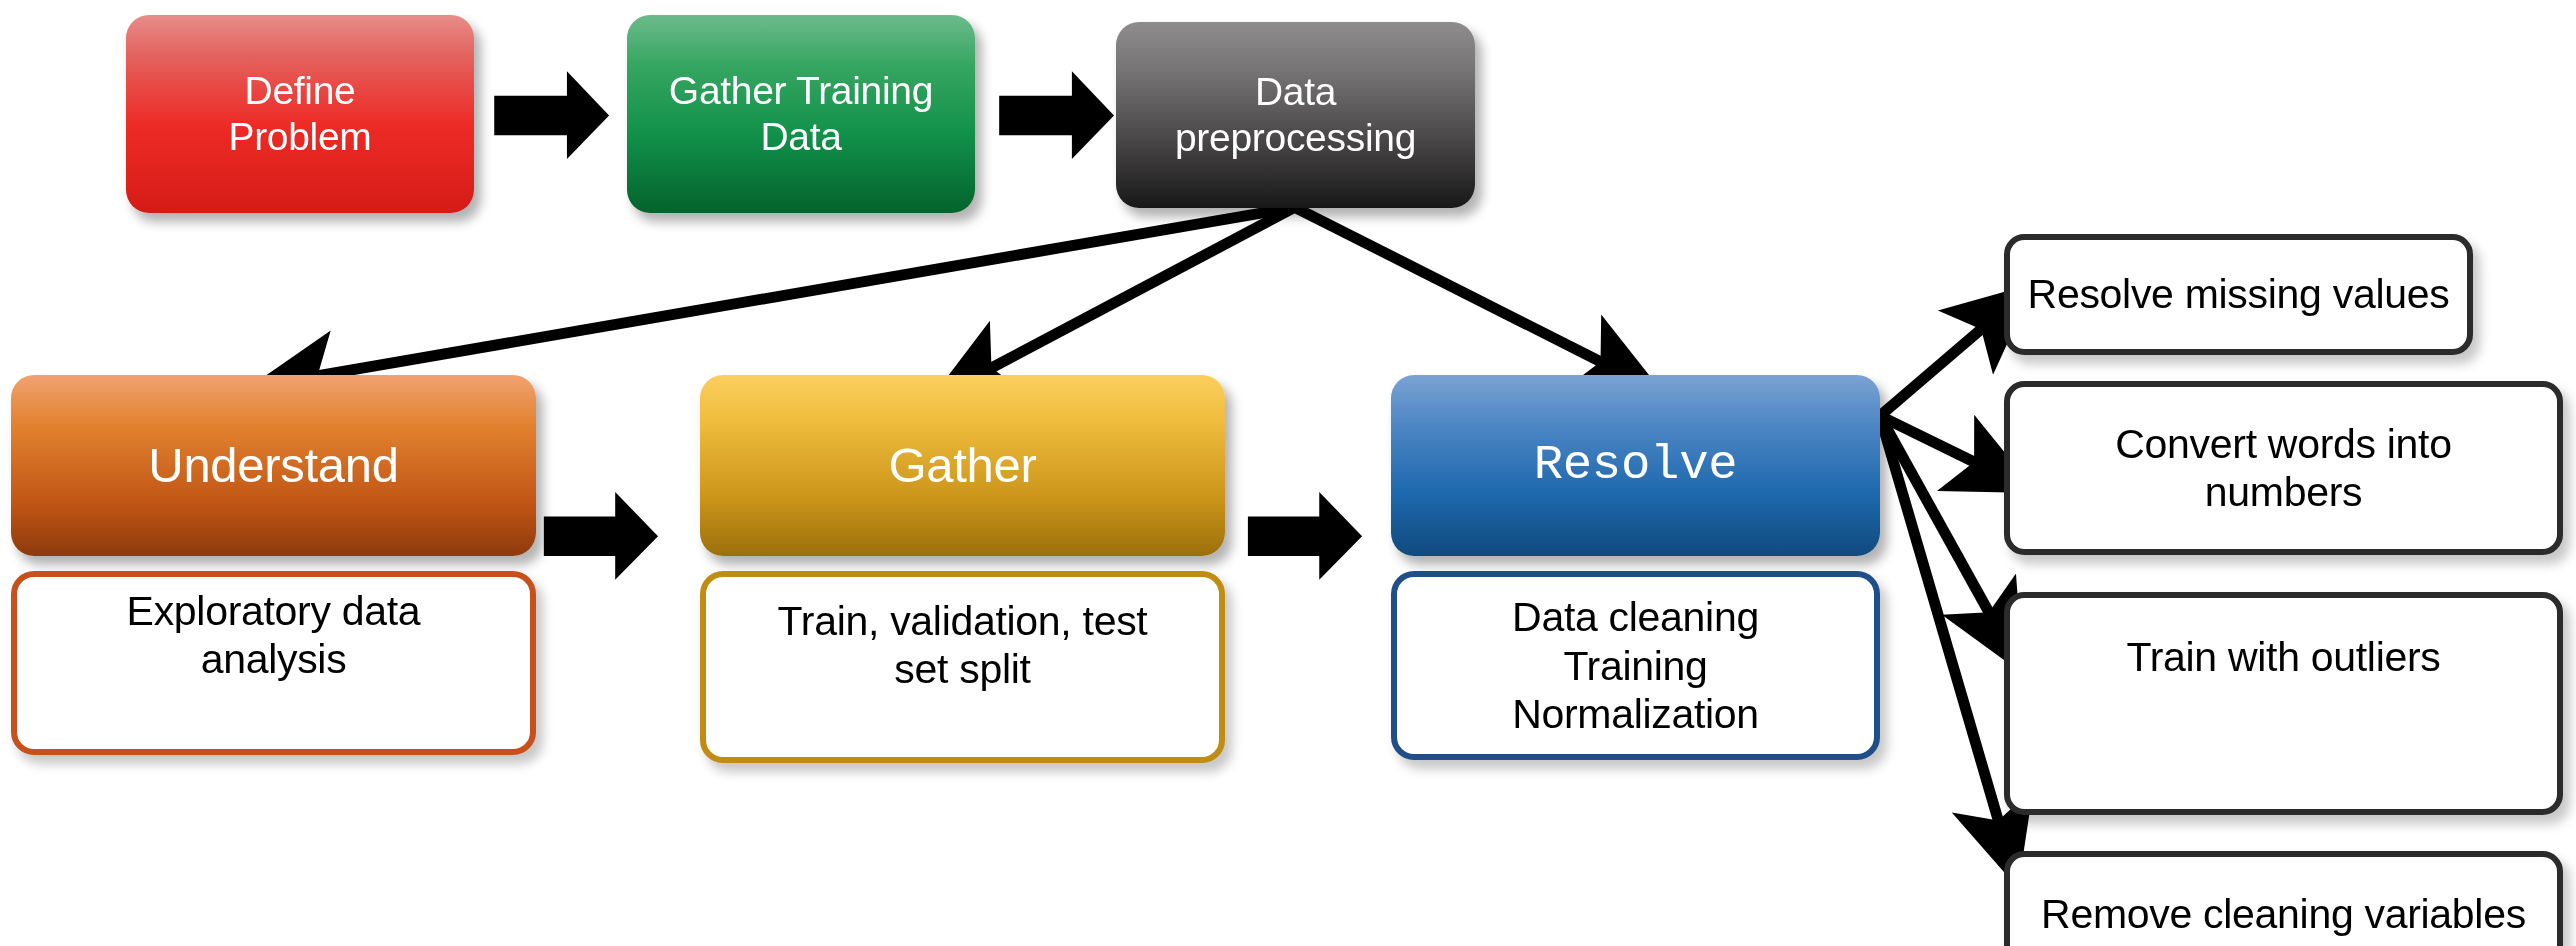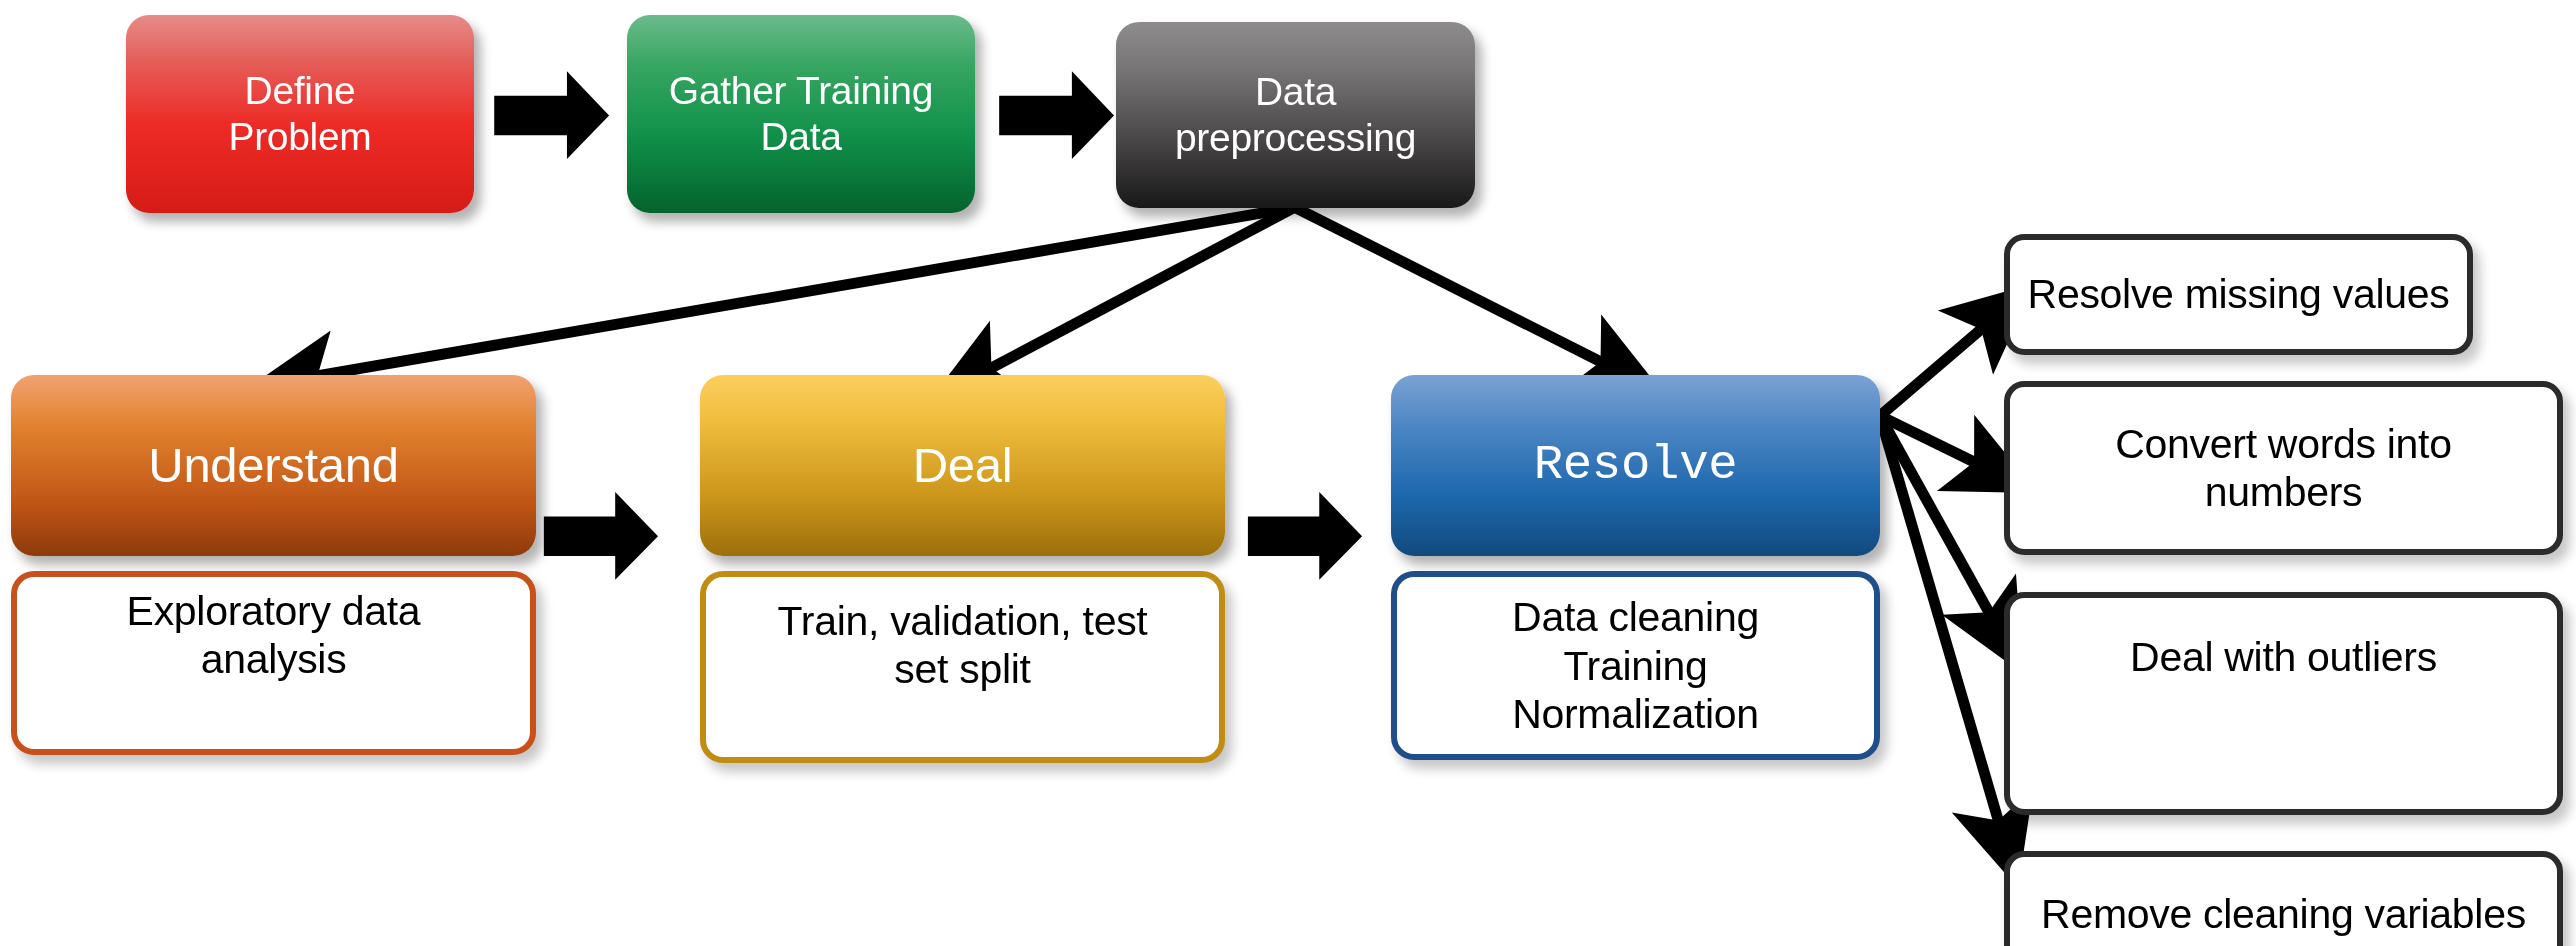--- a/index.html
+++ b/index.html
@@ -122,21 +122,21 @@
   <div class="node chip gray" style="left:1116px; top:22px; width:359px; height:186px; font-size:39px;">
     <span class="label">Data
 preprocessing</span>
   </div>
 
   <div class="node chip orange" style="left:11px; top:375px; width:525px; height:181px; font-size:49px;">
     <span class="label">Understand</span>
   </div>
 
   <div class="node chip yellow" style="left:700px; top:375px; width:525px; height:181px; font-size:49px;">
-    <span class="label">Deal</span>
+    <span class="label">Gather</span>
   </div>
 
   <div class="node chip blue" style="left:1391px; top:375px; width:489px; height:181px; font-size:49px;">
     <span class="label">Resolve</span>
   </div>
 
   <div class="node outline orange" style="left:11px; top:571px; width:525px; height:184px; font-size:41px; align-items:flex-start; padding-top:10px;">
     <span class="label">Exploratory data
 analysis</span>
   </div>
@@ -155,21 +155,21 @@
   <div class="node outline dark" style="left:2004px; top:234px; width:469px; height:121px; font-size:41px;">
     <span class="label">Resolve missing values</span>
   </div>
 
   <div class="node outline dark" style="left:2004px; top:381px; width:559px; height:174px; font-size:41px;">
     <span class="label">Convert words into
 numbers</span>
   </div>
 
   <div class="node outline dark" style="left:2004px; top:592px; width:559px; height:223px; font-size:41px; align-items:flex-start; padding-top:35px;">
-    <span class="label">Deal with outliers</span>
+    <span class="label">Train with outliers</span>
   </div>
 
   <div class="node outline dark" style="left:2004px; top:851px; width:559px; height:204px; font-size:41px; align-items:flex-start; padding-top:33px;">
     <span class="label">Remove cleaning variables</span>
   </div>
 
 </div>
 
 
 </body></html>

